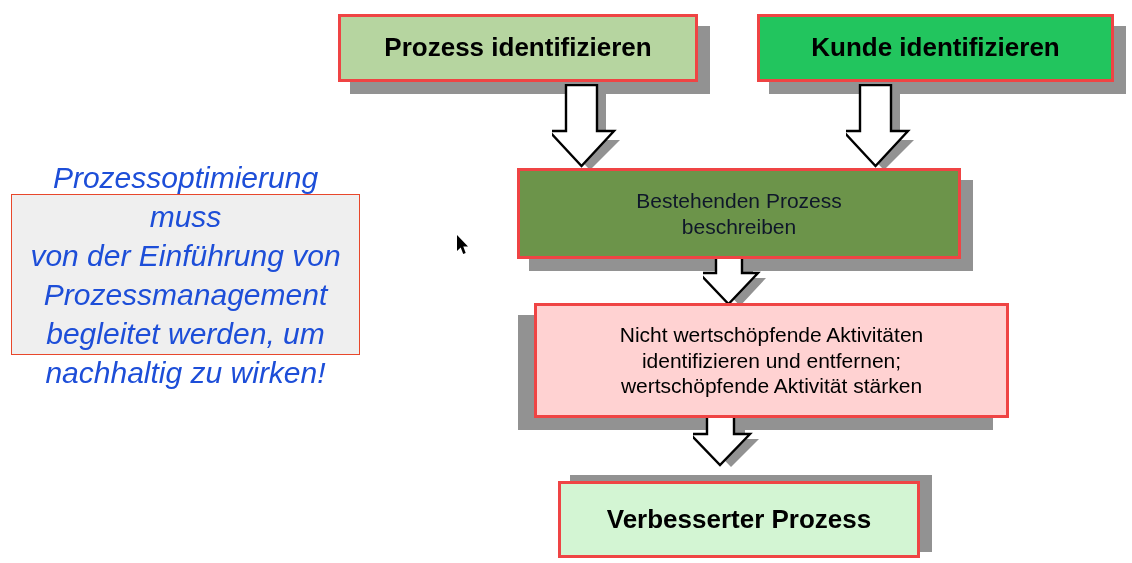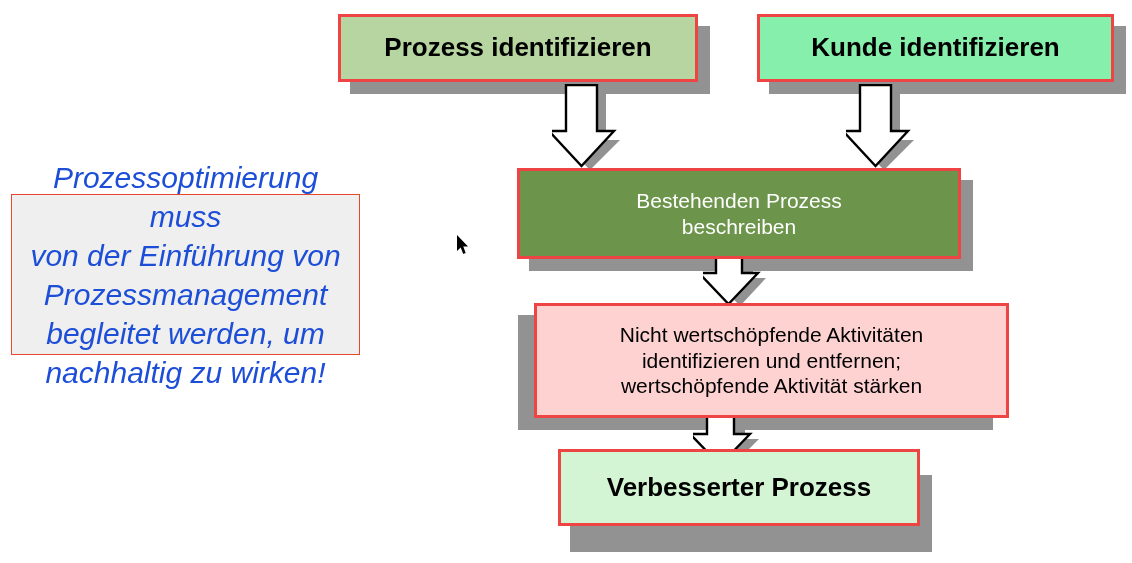--- a/index.html
+++ b/index.html
@@ -51,51 +51,51 @@
     background: #b6d5a0;
     font-size: 26px;
     font-weight: bold;
   }
   #shadow-prozess-identifizieren {
     left: 350px; top: 26px; width: 360px; height: 68px;
   }
 
   #box-kunde-identifizieren {
     left: 757px; top: 14px; width: 357px; height: 68px;
-    background: #86efac;
+    background: #22c55e;
     font-size: 26px;
     font-weight: bold;
   }
   #shadow-kunde-identifizieren {
     left: 769px; top: 26px; width: 357px; height: 68px;
   }
 
   #box-bestehenden-prozess {
     left: 517px; top: 168px; width: 444px; height: 91px;
     background: #6c944a;
-    color: #ffffff;
+    color: #0f172a;
     font-size: 21px;
     font-weight: normal;
   }
   #shadow-bestehenden-prozess {
     left: 529px; top: 180px; width: 444px; height: 91px;
   }
 
   #box-nicht-wertschoepfende {
     left: 534px; top: 303px; width: 475px; height: 115px;
     background: #ffd2d2;
     font-size: 21px;
     font-weight: normal;
   }
   #shadow-nicht-wertschoepfende {
     left: 518px; top: 315px; width: 475px; height: 115px;
   }
 
   #box-verbesserter-prozess {
-    left: 558px; top: 449px; width: 362px; height: 77px;
+    left: 558px; top: 481px; width: 362px; height: 77px;
     background: #d3f5d3;
     font-size: 26px;
     font-weight: bold;
   }
   #shadow-verbesserter-prozess {
     left: 570px; top: 475px; width: 362px; height: 77px;
   }
 
   
   #note-box {

